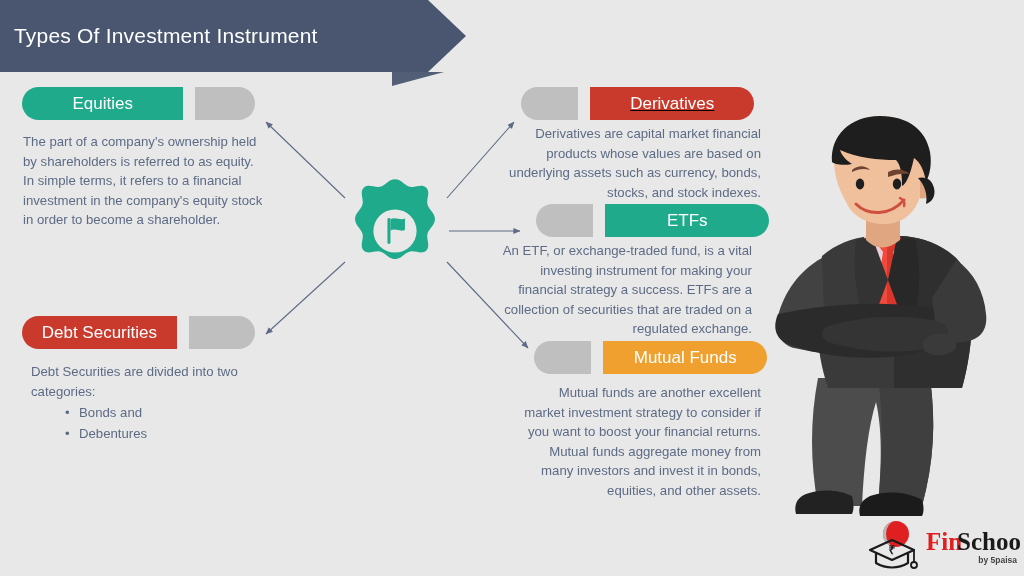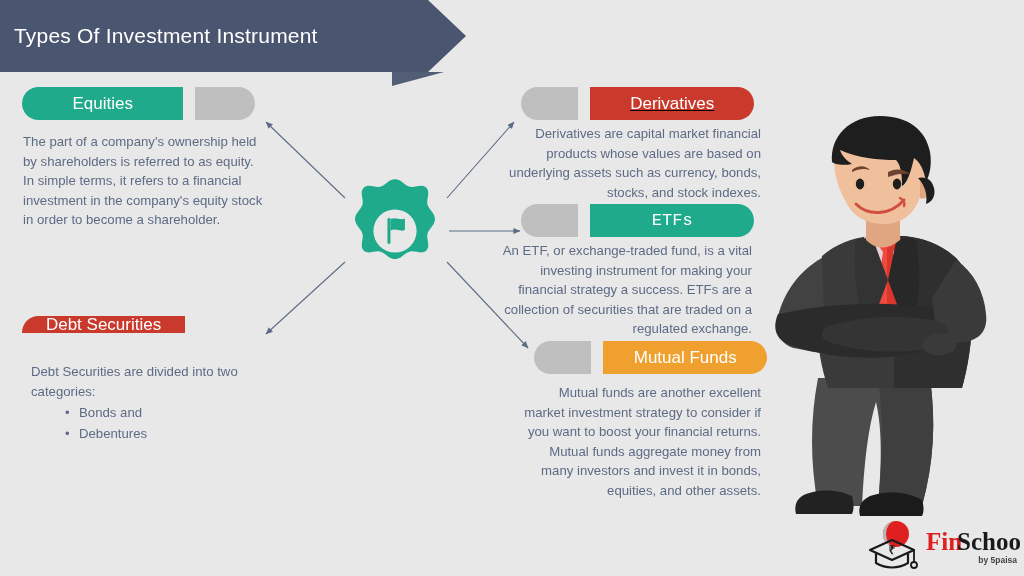--- a/index.html
+++ b/index.html
@@ -185,21 +185,21 @@
   </div>
 
   <div class="pill" style="left:22px; top:87px; width:233px;">
     <div class="seg-color" style="width:73%; background:#1faa8b;">
       <span class="pill-label">Equities</span>
     </div>
     <div class="seg-gray" style="width:27%;"></div>
   </div>
   <div class="para left" style="left:23px; top:132px; width:243px;">The part of a company's ownership held by shareholders is referred to as equity. In simple terms, it refers to a financial investment in the company's equity stock in order to become a shareholder.</div>
 
-  <div class="pill" style="left:22px; top:316px; width:233px;flex-direction:column;">
+  <div class="pill" style="left:22px; top:316px; width:233px;">
     <div class="seg-color" style="width:70%; background:#c9392c;">
       <span class="pill-label">Debt Securities</span>
     </div>
     <div class="seg-gray" style="width:30%;"></div>
   </div>
   <div class="para left" style="left:31px; top:362px; width:232px;">
     <div>Debt Securities are divided into two categories:</div>
     <ul class="bullets">
       <li>Bonds and</li>
       <li>Debentures</li>
@@ -207,21 +207,21 @@
   </div>
 
   <div class="pill" style="left:521px; top:87px; width:233px;text-decoration:underline;">
     <div class="seg-gray" style="width:26%;"></div>
     <div class="seg-color" style="width:74%; background:#c9392c;">
       <span class="pill-label">Derivatives</span>
     </div>
   </div>
   <div class="para right" style="left:509px; top:124px; width:252px;">Derivatives are capital market financial products whose values are based on underlying assets such as currency, bonds, stocks, and stock indexes.</div>
 
-  <div class="pill" style="left:521px; top:204px; width:233px;font-family:Liberation Mono, monospace;">
+  <div class="pill" style="left:536px; top:204px; width:233px;">
     <div class="seg-gray" style="width:26%;"></div>
     <div class="seg-color" style="width:74%; background:#1faa8b;">
       <span class="pill-label">ETFs</span>
     </div>
   </div>
   <div class="para right" style="left:500px; top:241px; width:252px;">An ETF, or exchange-traded fund, is a vital investing instrument for making your financial strategy a success. ETFs are a collection of securities that are traded on a regulated exchange.</div>
 
   <div class="pill" style="left:534px; top:341px; width:233px;">
     <div class="seg-gray" style="width:26%;"></div>
     <div class="seg-color" style="width:74%; background:#f0a02e;">

